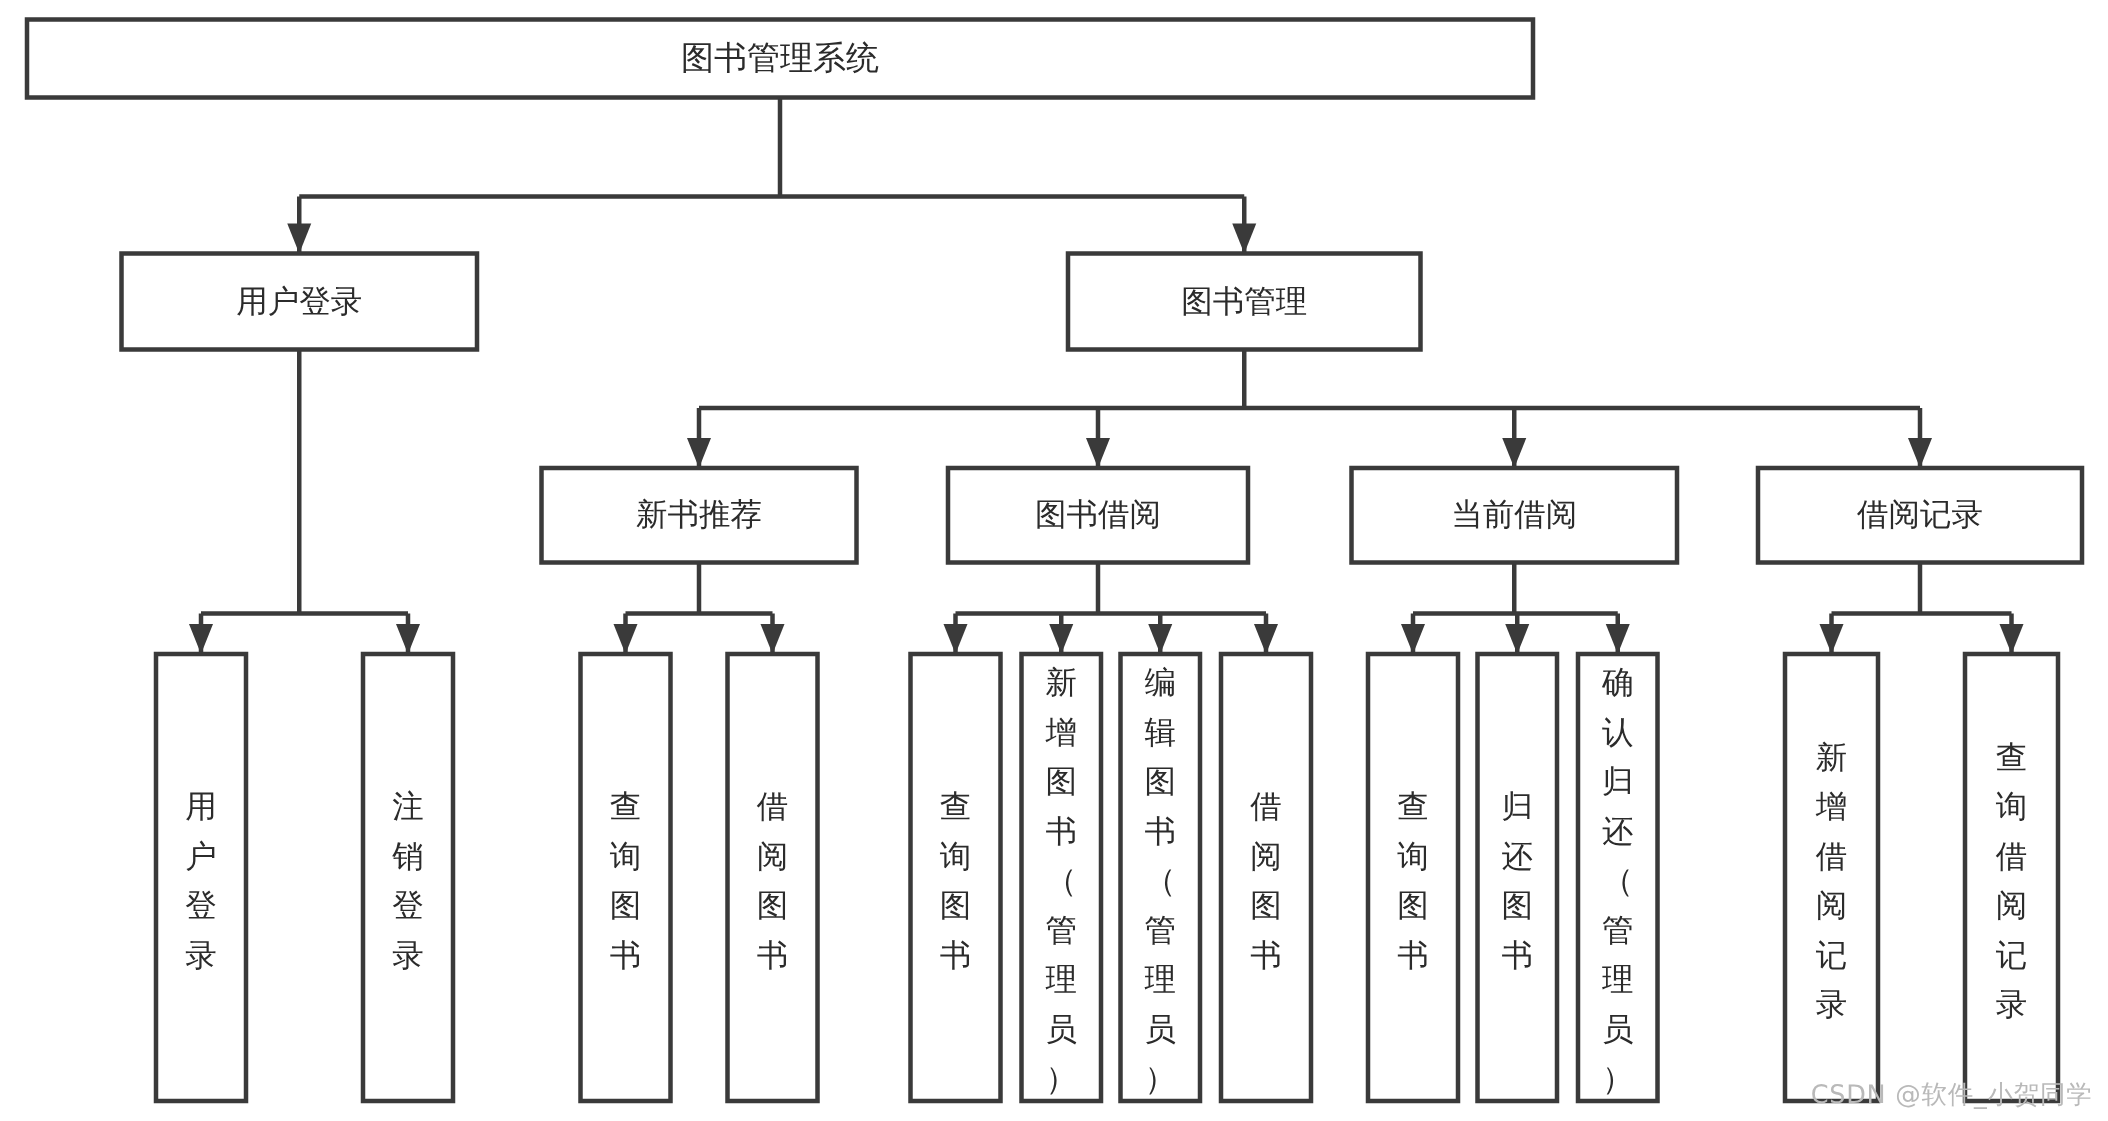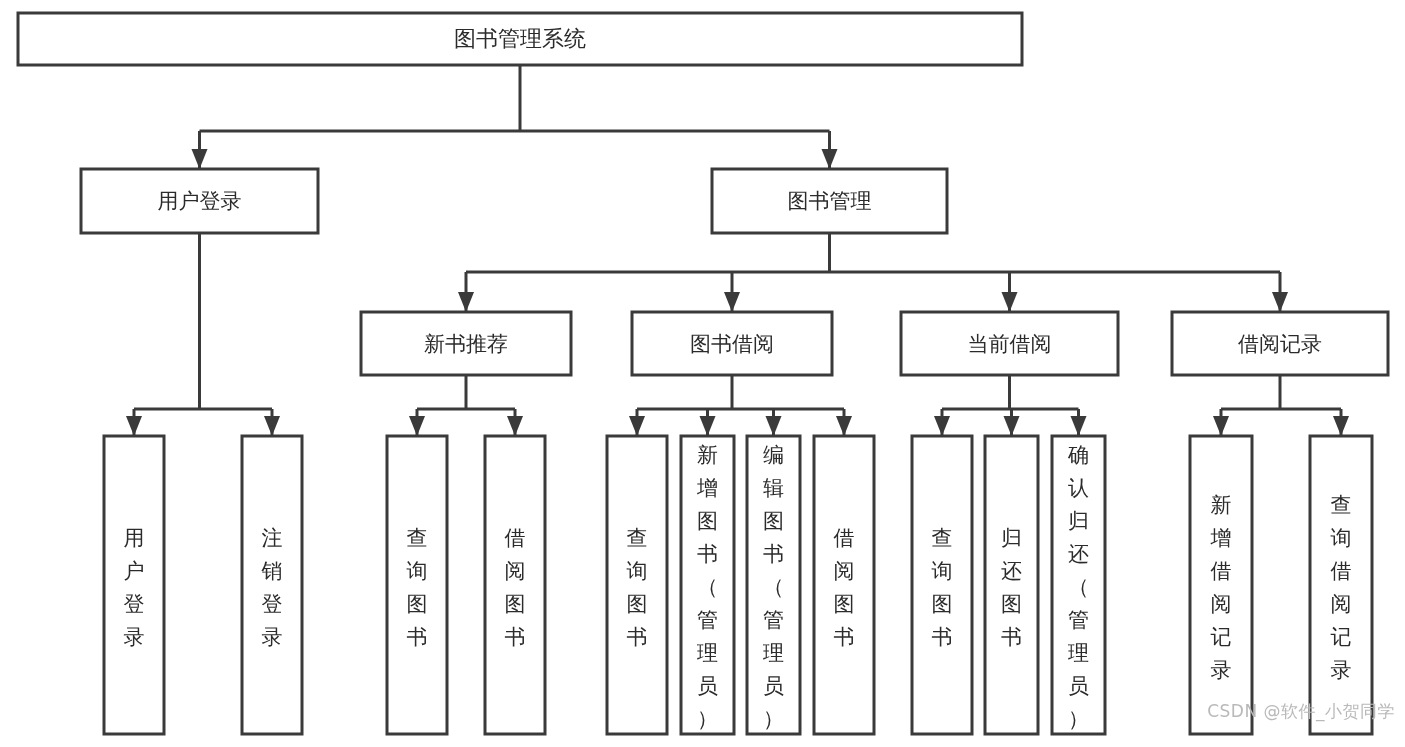--- a/index.html
+++ b/index.html
@@ -15,21 +15,21 @@
     font-family:"DejaVu Sans","Liberation Sans",sans-serif;
     font-size:21px;fill:#2b2b2b;text-anchor:middle;
     dominant-baseline:middle;
   }
   .node-label-root{font-size:22px;}
   .leaf-label{
     font-family:"DejaVu Sans","Liberation Sans",sans-serif;
     font-size:21px;fill:#2b2b2b;text-anchor:middle;
   }
   .watermark{
-    position:absolute;right:10px;bottom:24px;
+    position:absolute;right:10px;bottom:6px;
     font-family:"DejaVu Sans","Liberation Sans",sans-serif;
     font-size:17px;color:#b9b9b9;letter-spacing:.5px;white-space:nowrap;
     pointer-events:none;user-select:none;
   }
 </style>
 </head>
 <body>
 
 <svg id="canvas" xmlns="http://www.w3.org/2000/svg" viewBox="0 0 1405 747">
   <g id="connectors">

